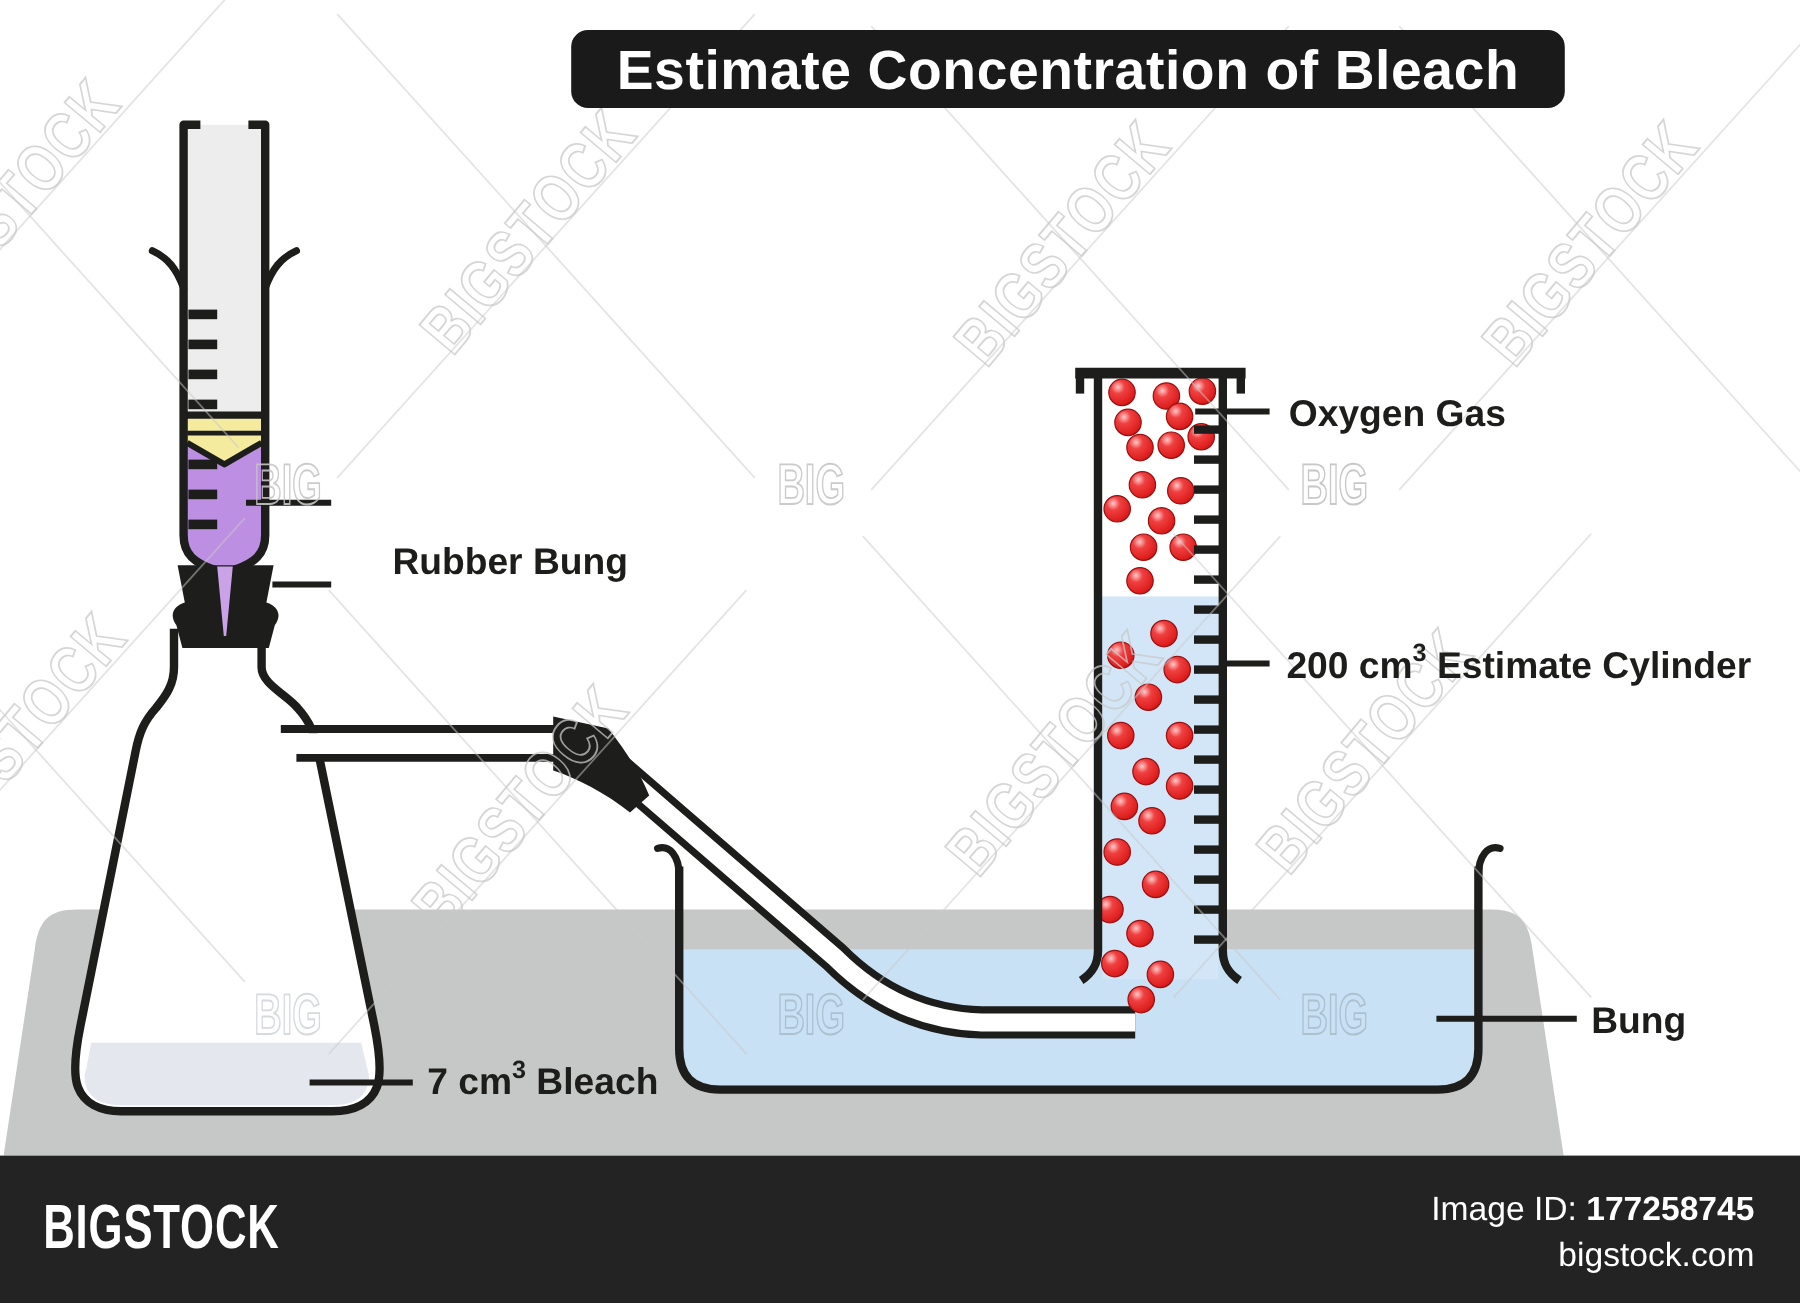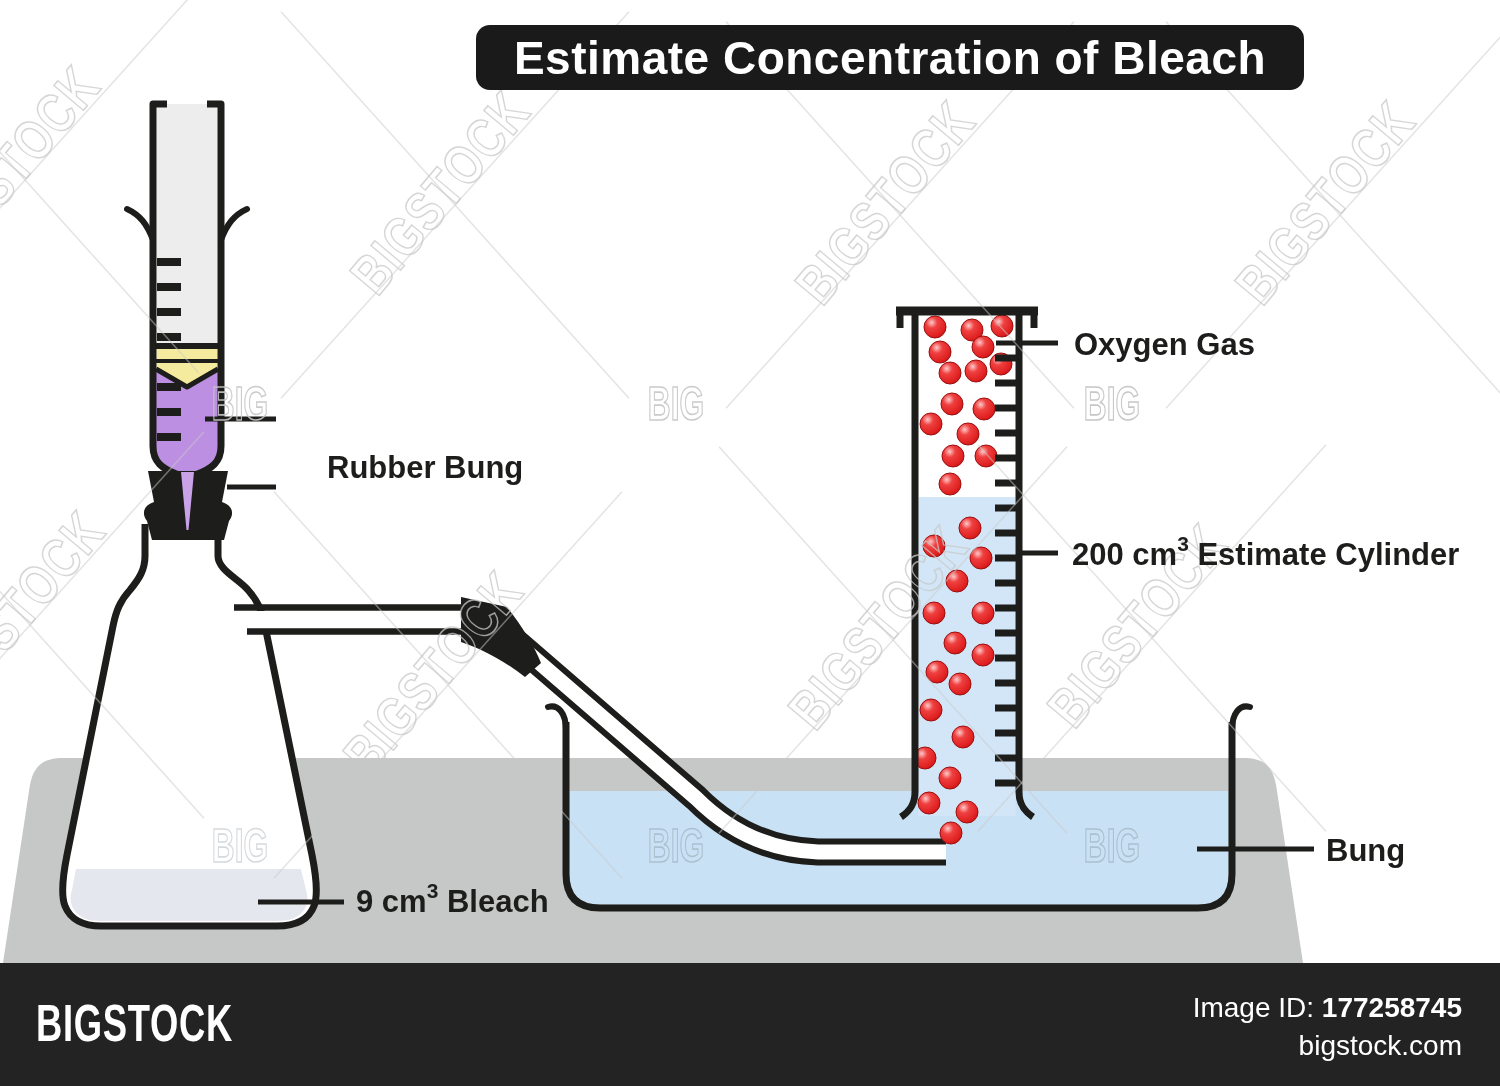--- a/index.html
+++ b/index.html
@@ -221,21 +221,21 @@
   <div class="dlabel" style="left:287px;top:452px;margin-left:40px;">
     <span>Rubber Bung</span>
   </div>
   <div class="dlabel" style="left:1074px;top:329px;">
     <span>Oxygen Gas</span>
   </div>
   <div class="dlabel" style="left:1072px;top:539px;">
     <span>200 cm</span><sup>3</sup><span> Estimate Cylinder</span>
   </div>
   <div class="dlabel" style="left:356px;top:886px;">
-    <span>9 cm</span><sup>3</sup><span> Bleach</span>
+    <span>7 cm</span><sup>3</sup><span> Bleach</span>
   </div>
   <div class="dlabel" style="left:1326px;top:835px;">
     <span>Bung</span>
   </div>
 
   <div class="footer">
     <div class="footer-logo">BIGSTOCK</div>
     <div class="footer-right">
       <div><span>Image ID: </span><b>177258745</b></div>
       <div>bigstock.com</div>

